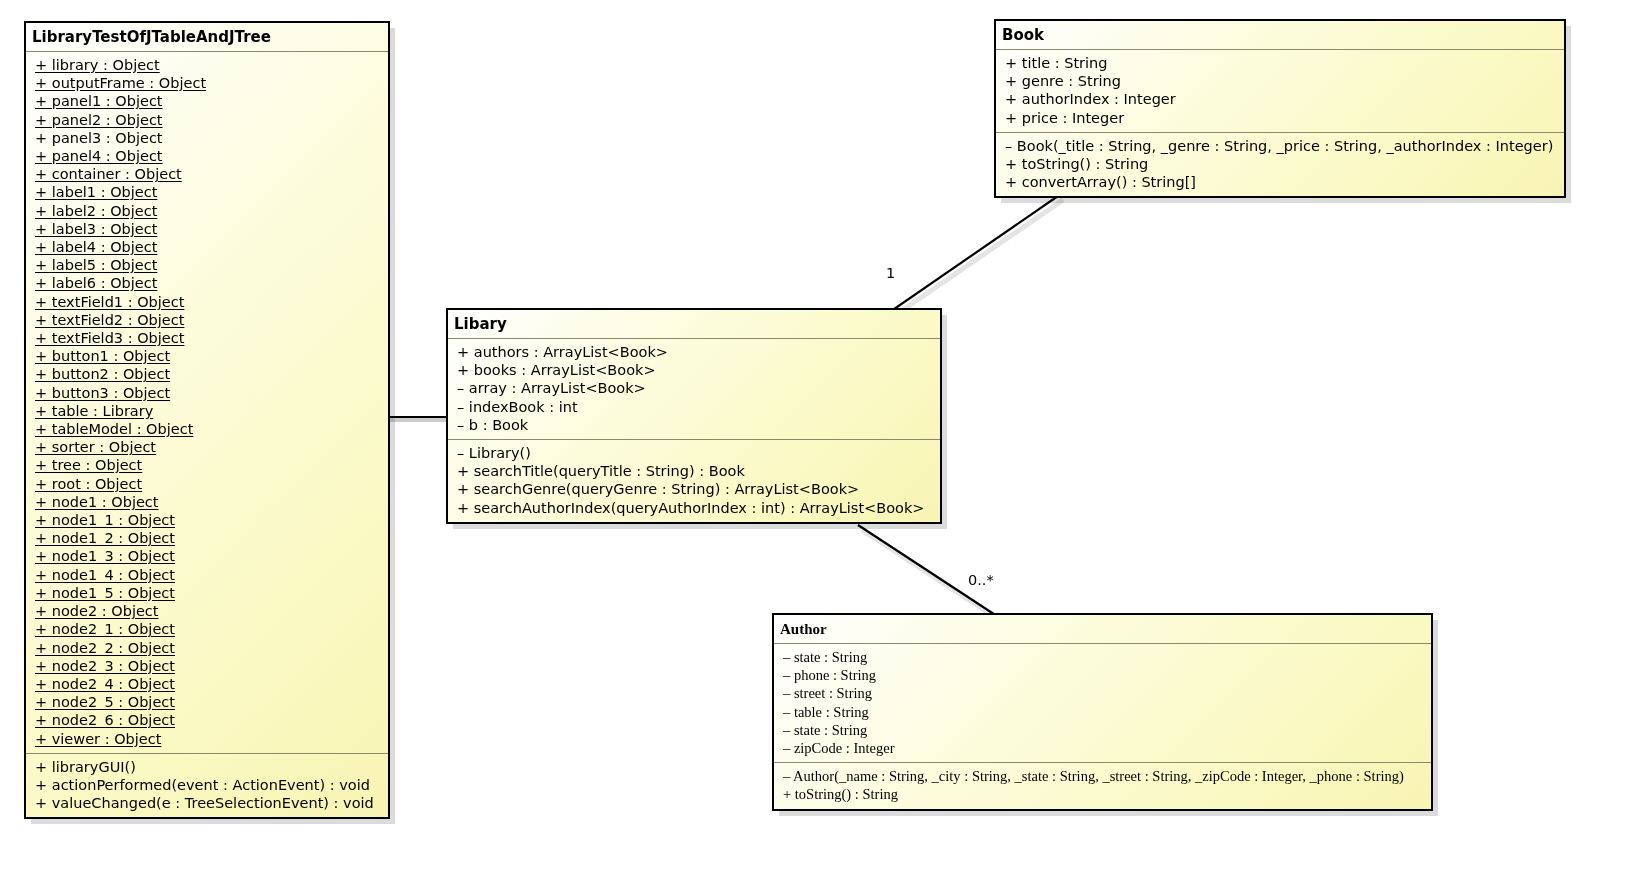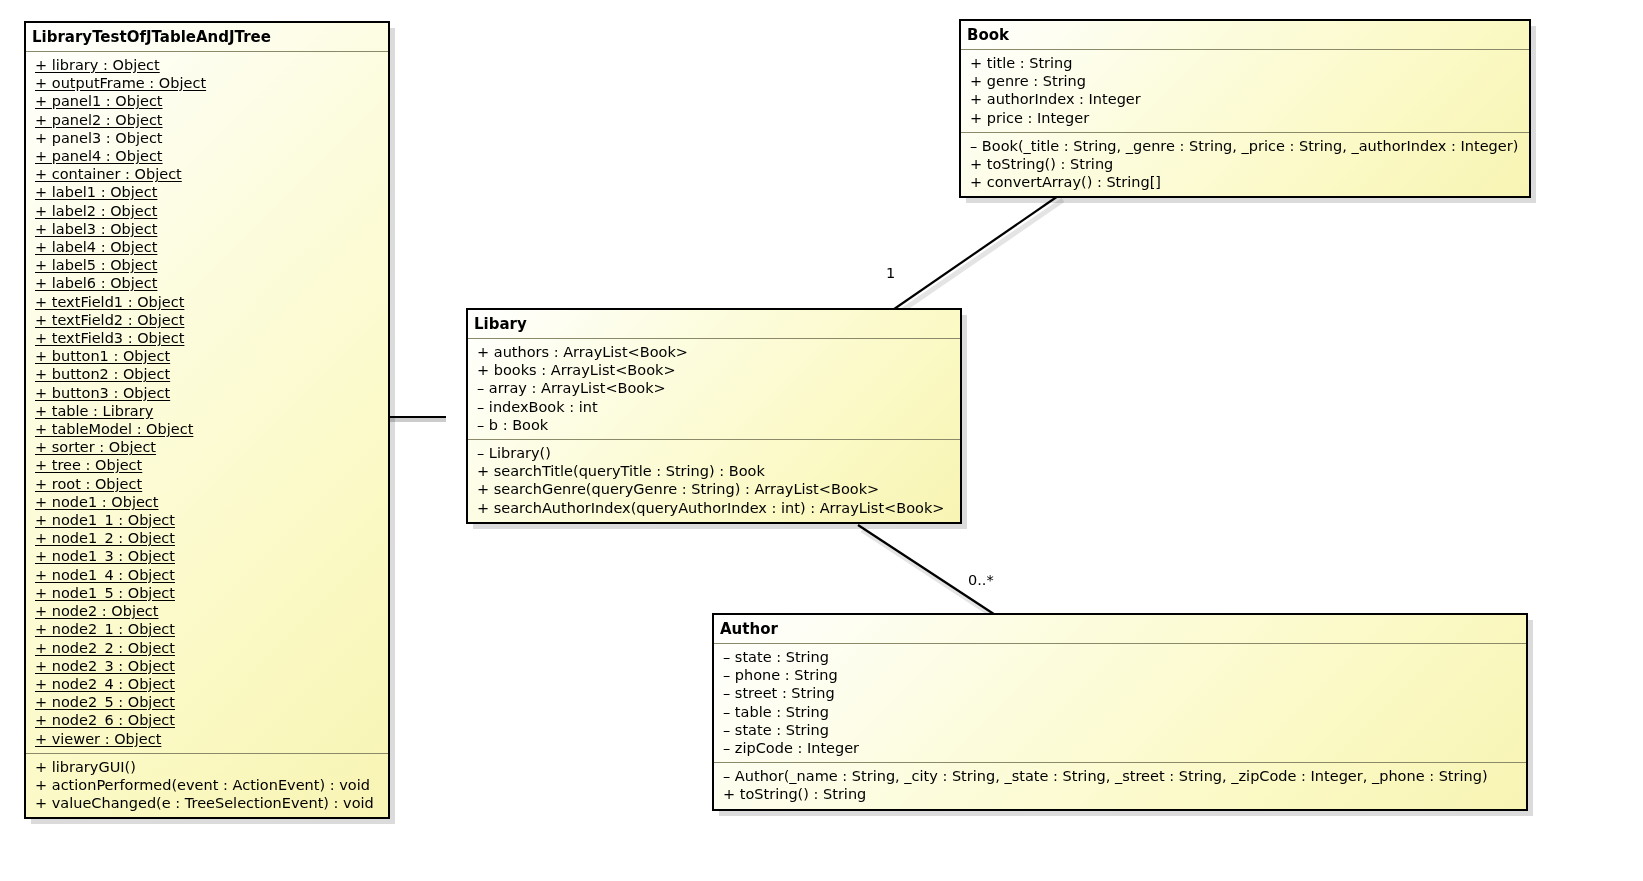--- a/index.html
+++ b/index.html
@@ -148,53 +148,53 @@
         <div class="member static"><span class="txt">+ node2_6 : Object</span></div>
         <div class="member static"><span class="txt">+ viewer : Object</span></div>
       </div>
     <div class="compartment last">
         <div class="member"><span class="txt">+ libraryGUI()</span></div>
         <div class="member"><span class="txt">+ actionPerformed(event : ActionEvent) : void</span></div>
         <div class="member"><span class="txt">+ valueChanged(e : TreeSelectionEvent) : void</span></div>
       </div>
   </div>
 
-  <div class="uml-class" id="cls-book" style="left:959px; top:19px; width:572px;">
+  <div class="uml-class" id="cls-book" style="left:994px; top:19px; width:572px;">
     <div class="title">Book</div>
     <div class="compartment">
         <div class="member"><span class="txt">+ title : String</span></div>
         <div class="member"><span class="txt">+ genre : String</span></div>
         <div class="member"><span class="txt">+ authorIndex : Integer</span></div>
         <div class="member"><span class="txt">+ price : Integer</span></div>
       </div>
     <div class="compartment last">
         <div class="member"><span class="txt">– Book(_title : String, _genre : String, _price : String, _authorIndex : Integer)</span></div>
         <div class="member"><span class="txt">+ toString() : String</span></div>
         <div class="member"><span class="txt">+ convertArray() : String[]</span></div>
       </div>
   </div>
 
-  <div class="uml-class" id="cls-libary" style="left:446px; top:308px; width:496px;margin-left:20px;">
+  <div class="uml-class" id="cls-libary" style="left:446px; top:308px; width:496px;">
     <div class="title">Libary</div>
     <div class="compartment">
         <div class="member"><span class="txt">+ authors : ArrayList&lt;Book&gt;</span></div>
         <div class="member"><span class="txt">+ books : ArrayList&lt;Book&gt;</span></div>
         <div class="member"><span class="txt">– array : ArrayList&lt;Book&gt;</span></div>
         <div class="member"><span class="txt">– indexBook : int</span></div>
         <div class="member"><span class="txt">– b : Book</span></div>
       </div>
     <div class="compartment last">
         <div class="member"><span class="txt">– Library()</span></div>
         <div class="member"><span class="txt">+ searchTitle(queryTitle : String) : Book</span></div>
         <div class="member"><span class="txt">+ searchGenre(queryGenre : String) : ArrayList&lt;Book&gt;</span></div>
         <div class="member"><span class="txt">+ searchAuthorIndex(queryAuthorIndex : int) : ArrayList&lt;Book&gt;</span></div>
       </div>
   </div>
 
-  <div class="uml-class" id="cls-author" style="left:712px; top:613px; width:816px;">
+  <div class="uml-class" id="cls-author" style="left:772px; top:613px; width:661px;font-family:Liberation Serif, serif;">
     <div class="title">Author</div>
     <div class="compartment">
         <div class="member"><span class="txt">– state : String</span></div>
         <div class="member"><span class="txt">– phone : String</span></div>
         <div class="member"><span class="txt">– street : String</span></div>
         <div class="member"><span class="txt">– table : String</span></div>
         <div class="member"><span class="txt">– state : String</span></div>
         <div class="member"><span class="txt">– zipCode : Integer</span></div>
       </div>
     <div class="compartment last">

